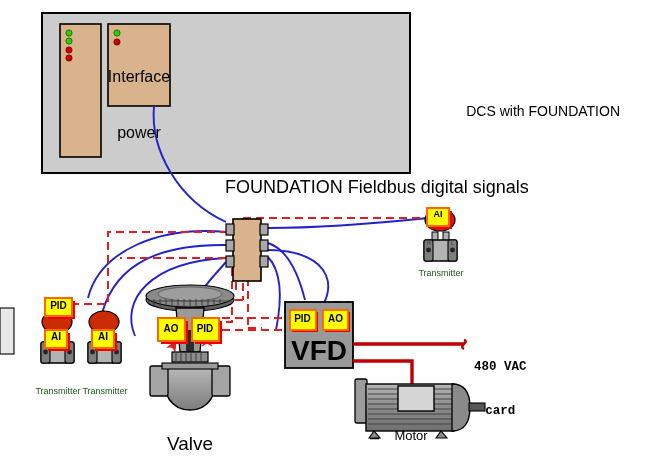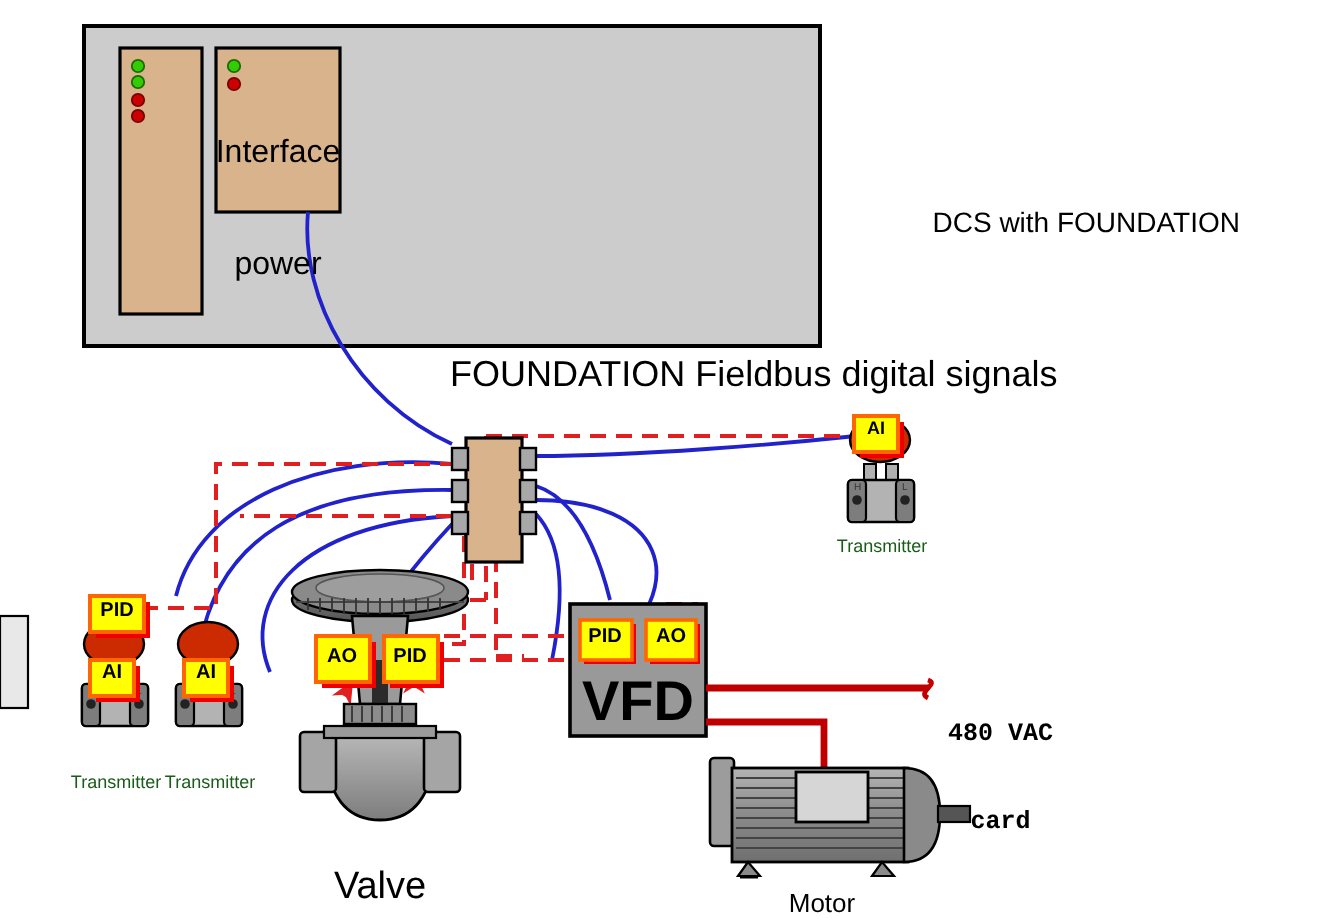--- a/index.html
+++ b/index.html
@@ -281,15 +281,15 @@
 
 <div class="lbl ctr" style="left:289px;top:313px;width:27px;font-size:10px;font-weight:bold;">PID</div>
 <div class="lbl ctr" style="left:322px;top:313px;width:27px;font-size:10px;font-weight:bold;">AO</div>
 <div class="lbl ctr" style="left:288px;top:334px;width:62px;font-size:28px;font-weight:bold;">VFD</div>
 
 <div class="lbl" style="left:474px;top:330px;font-size:12.5px;font-weight:bold;font-family:Liberation Mono, monospace;">
   <div>480 VAC</div>
   <div class="ctr">card</div>
 </div>
 
-<div class="lbl ctr" style="left:380px;top:428px;width:62px;font-size:13px;margin-top:16px;">Motor</div>
+<div class="lbl ctr" style="left:380px;top:428px;width:62px;font-size:13px;">Motor</div>
 
 </div>
 
 </body></html>

